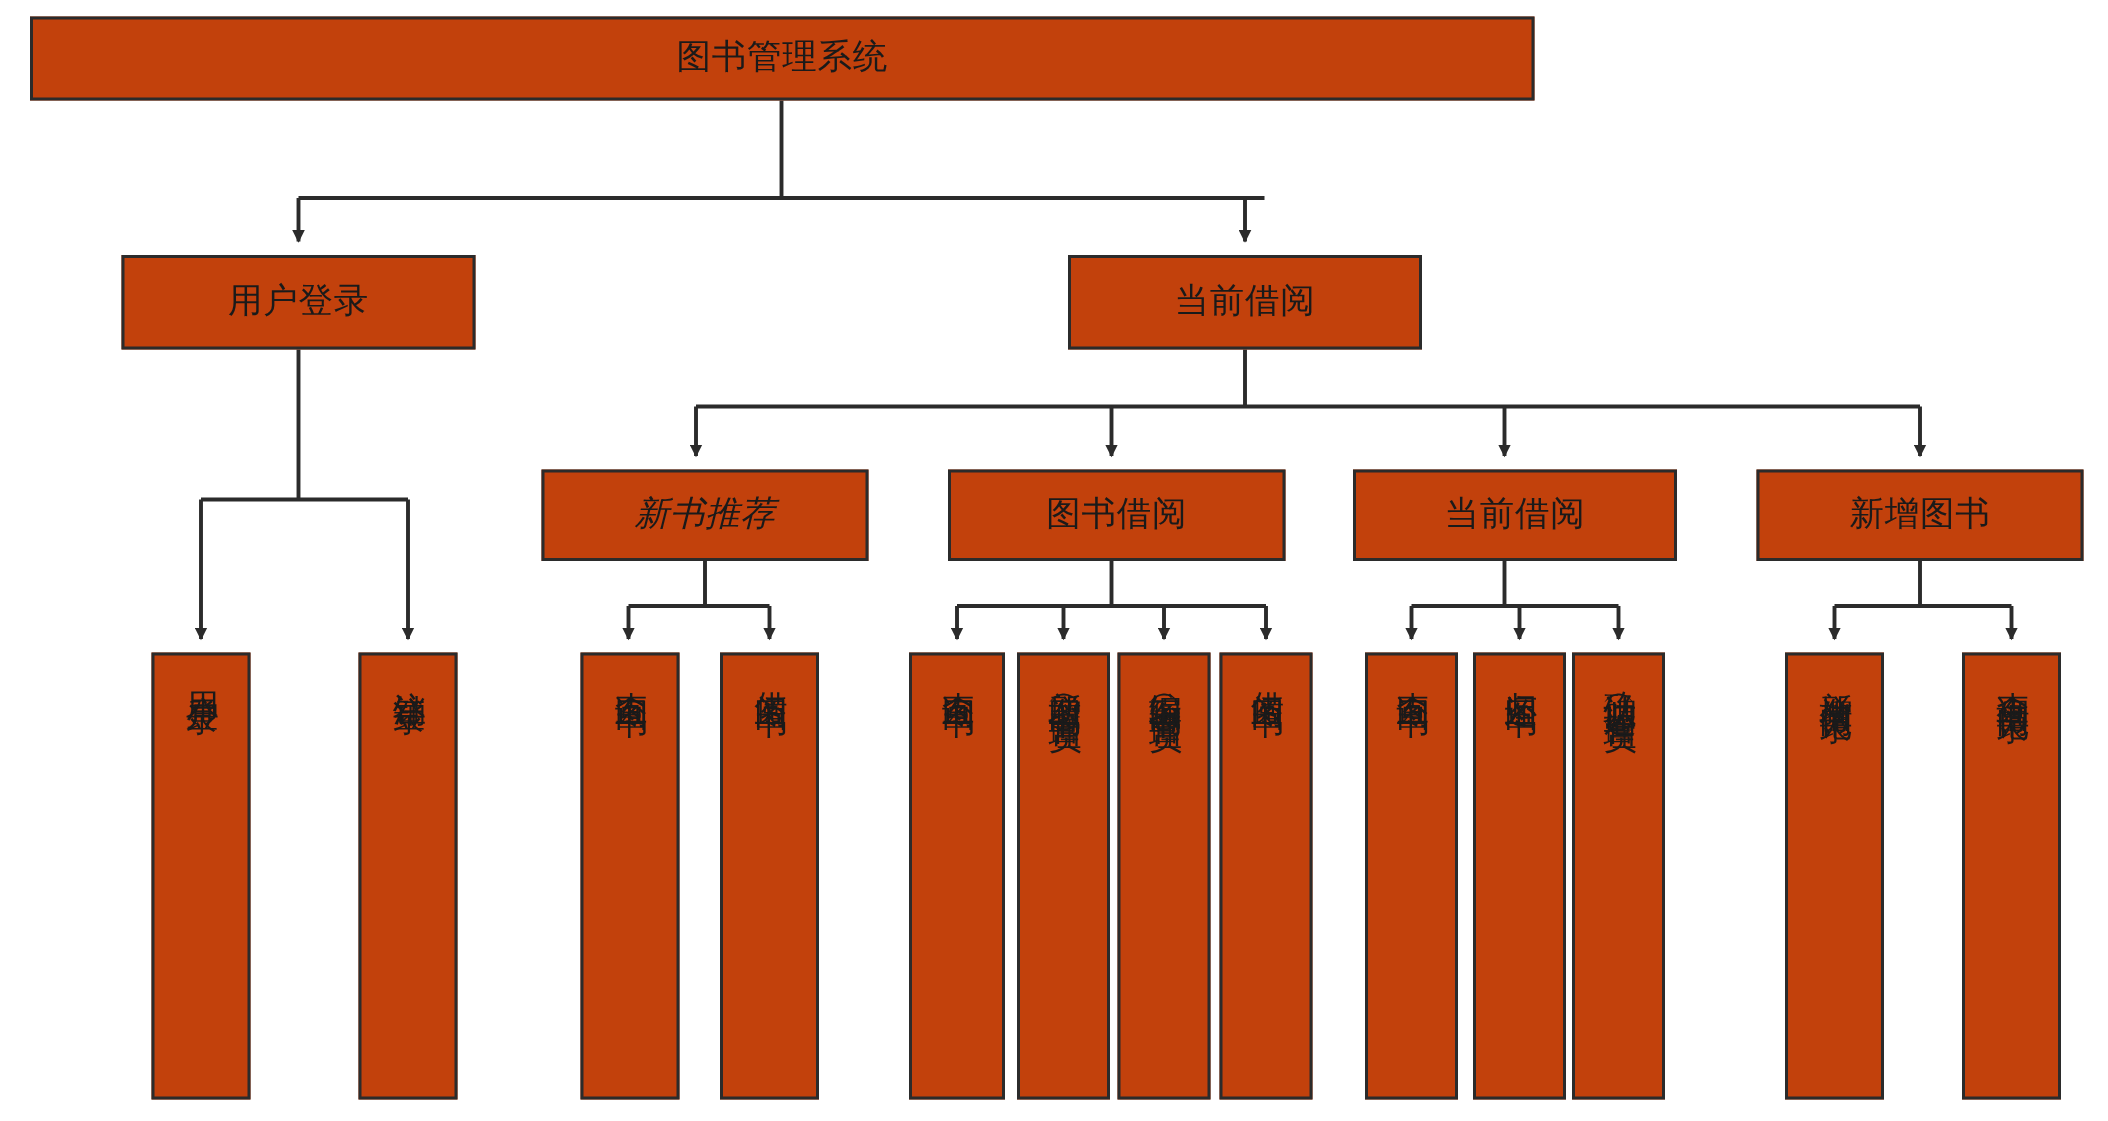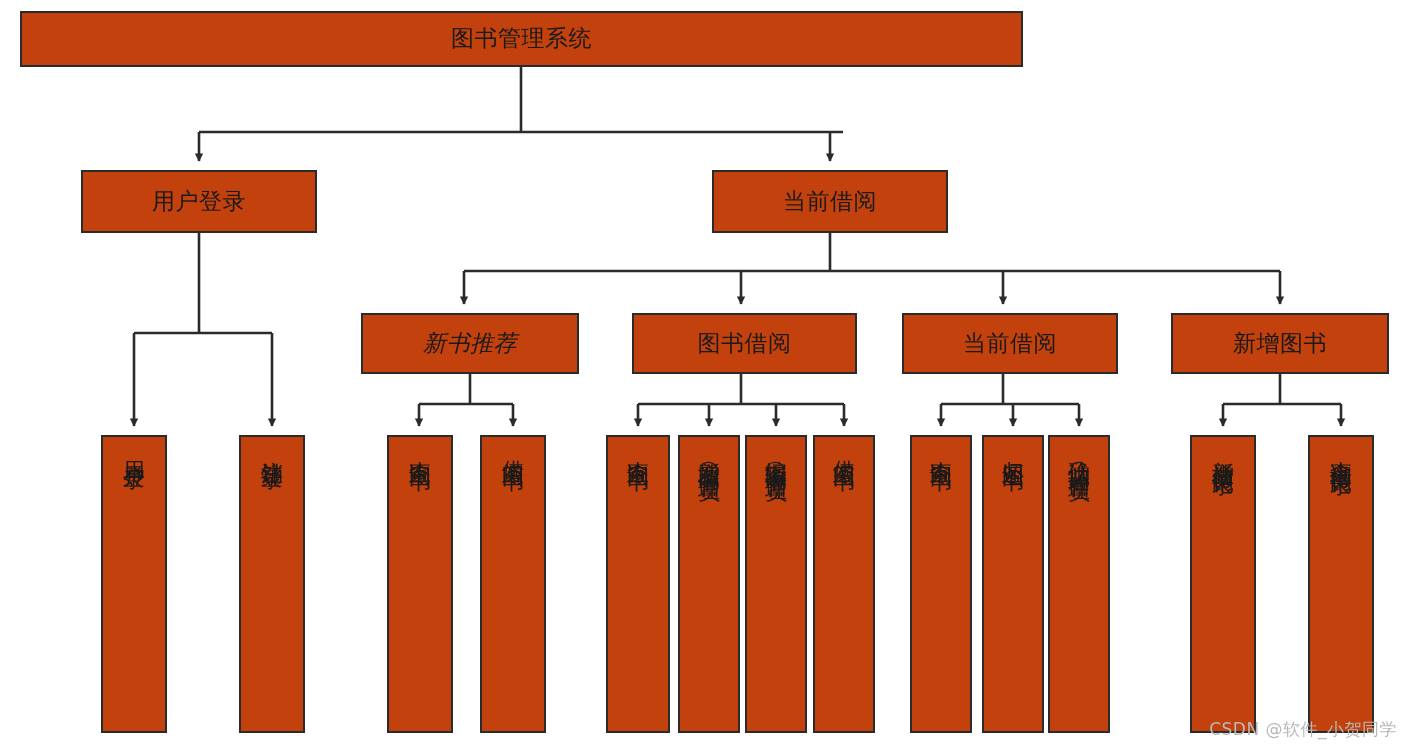--- a/index.html
+++ b/index.html
@@ -187,14 +187,13 @@
         <span class="label">确认归还（管理员）</span>
       </div>
       <div class="node vert" style="left: 1190px; top: 435px; width: 66px; height: 298px;">
         <span class="label">新增借阅记录</span>
       </div>
       <div class="node vert" style="left: 1308px; top: 435px; width: 66px; height: 298px;">
         <span class="label">查询借阅记录</span>
       </div>
     </div>
 
-  <div class="watermark">CSDN @软件_小贺同学</div>
 </div>
 
 </body></html>

